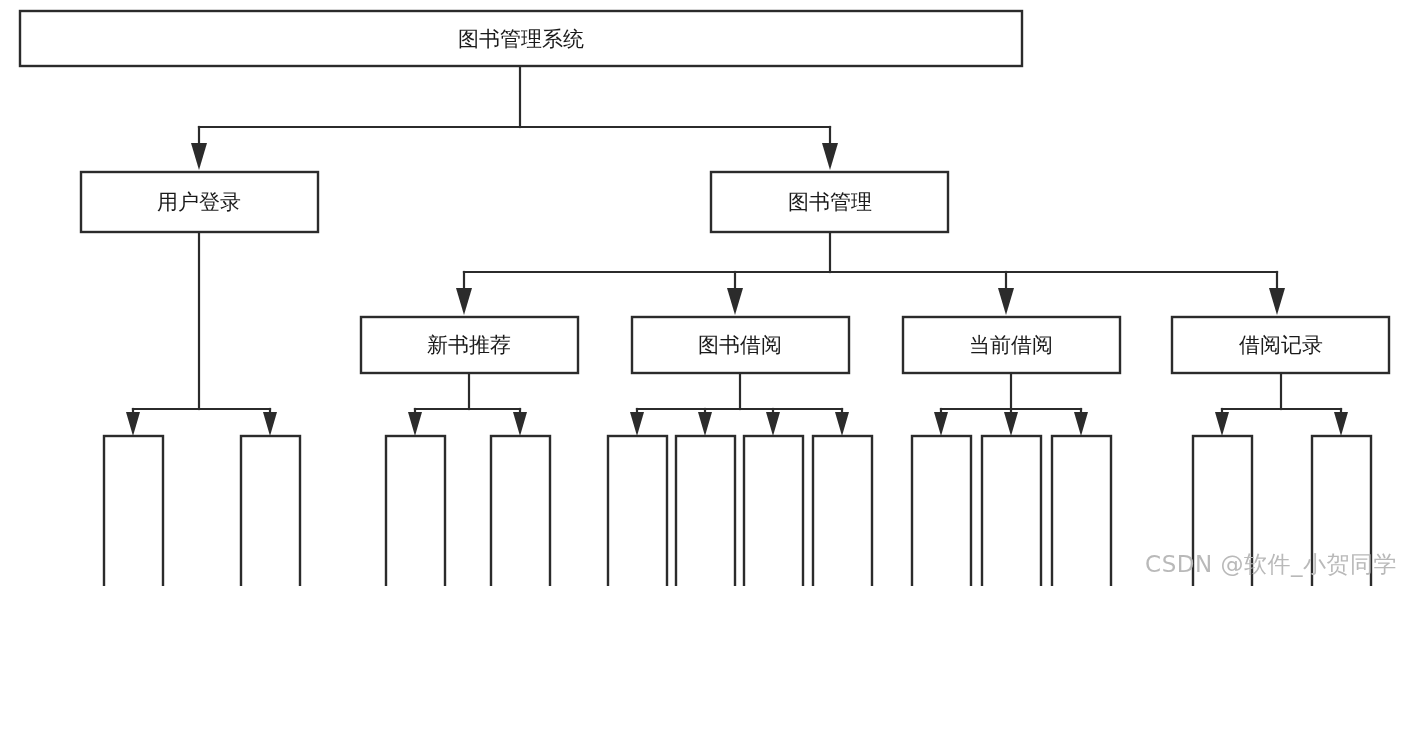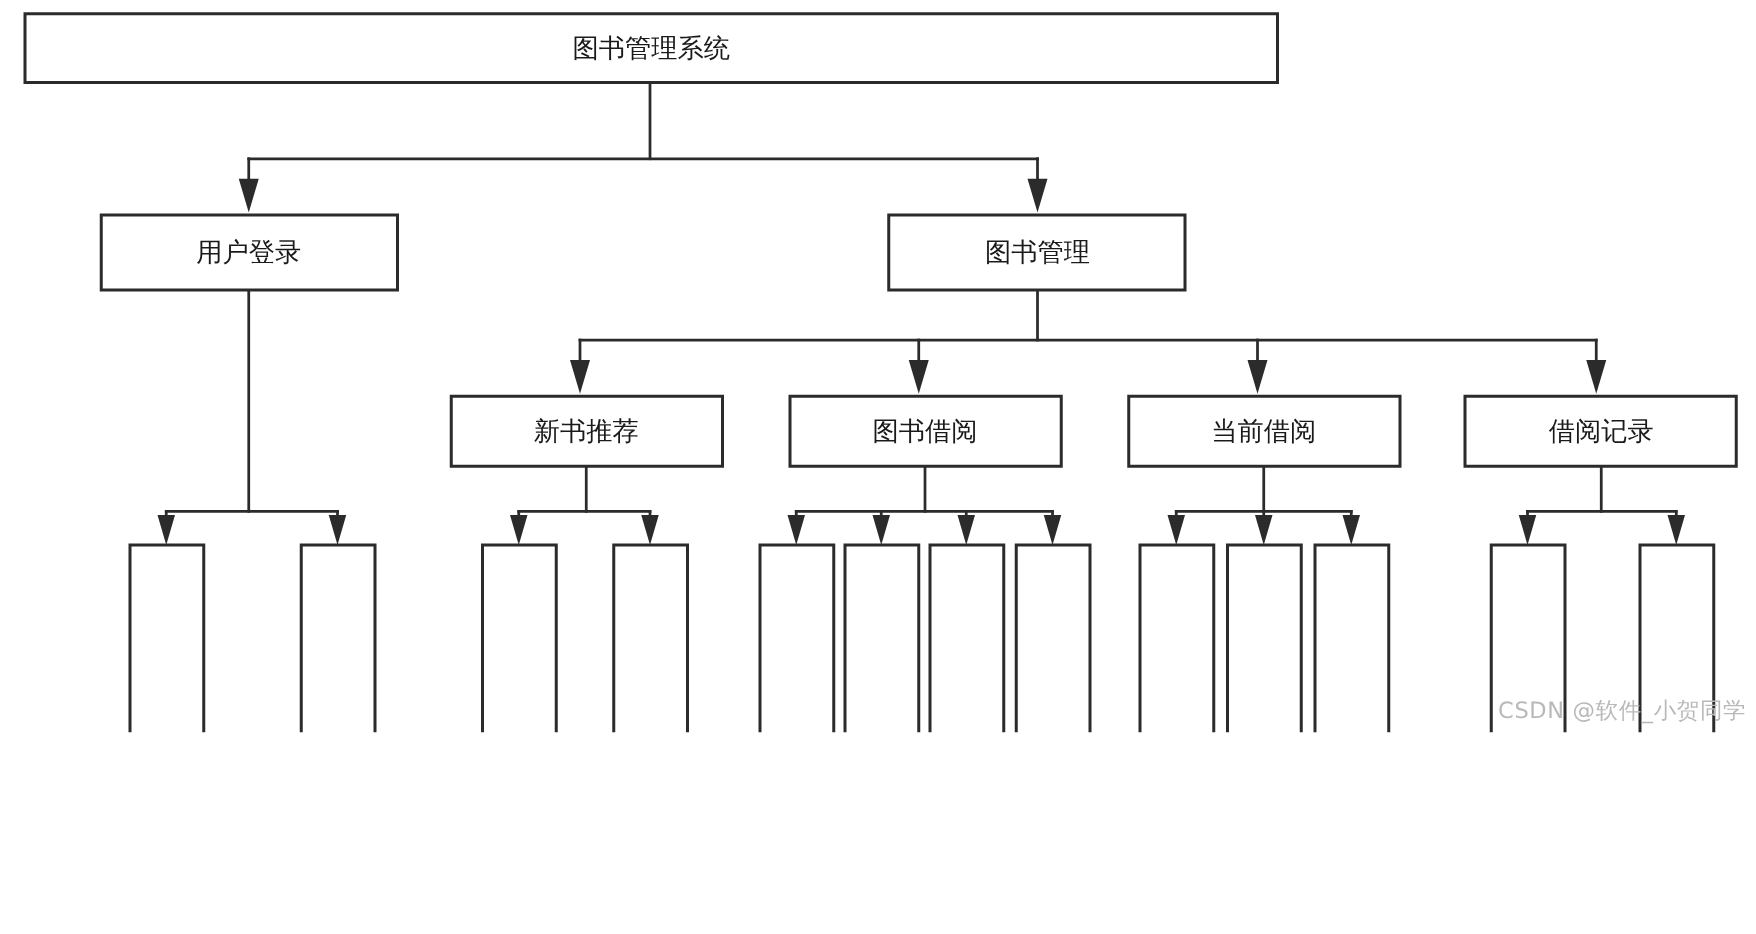--- a/index.html
+++ b/index.html
@@ -56,21 +56,21 @@
     line-height: 1;
     color: #1a1a1a;
     font-family: "DejaVu Sans", "Liberation Sans", sans-serif;
     white-space: nowrap;
     pointer-events: none;
   }
   #watermark {
     position: absolute;
     right: 8px;
     bottom: 6px;
-    font-size: 18px;
+    font-size: 23px;
     color: #b9b9b9;
     font-family: "DejaVu Sans", "Liberation Sans", sans-serif;
     letter-spacing: 0.5px;
     white-space: nowrap;
   }
 </style>
 </head>
 <body>
 
 <div id="canvas">

